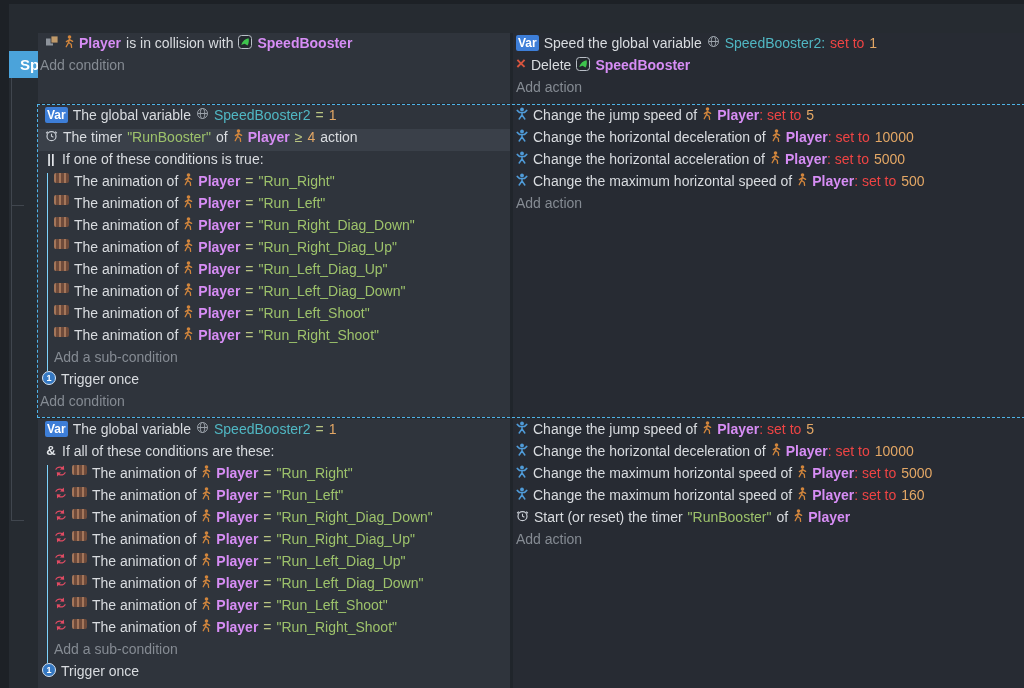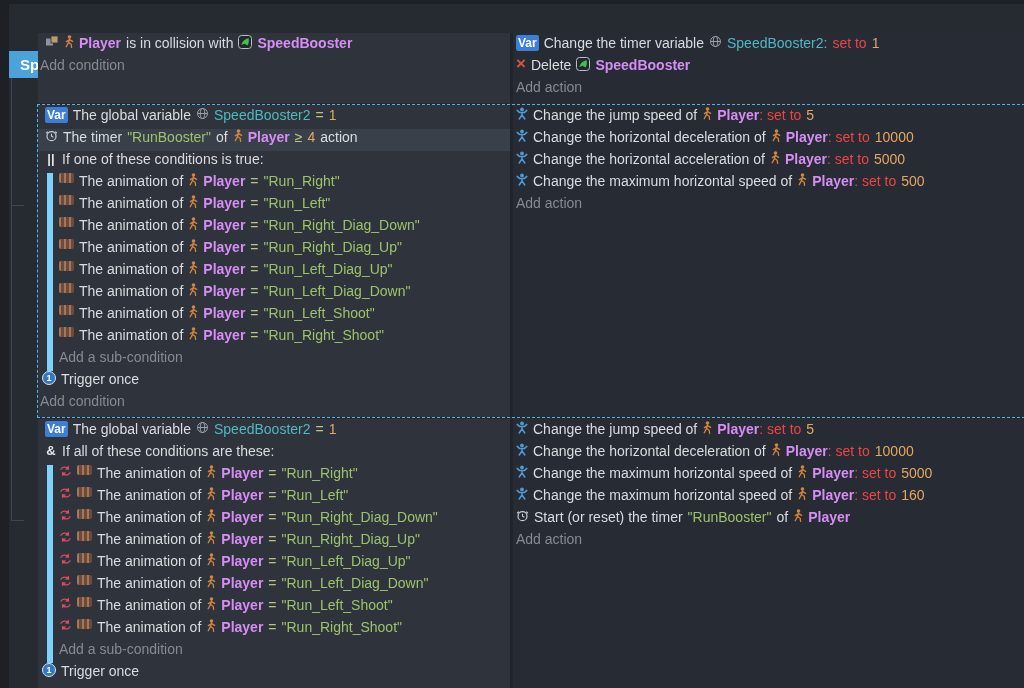--- a/index.html
+++ b/index.html
@@ -20,21 +20,21 @@
   .event{display:flex;gap:3px;background:#20252b;}
   .event.selected{outline:1px dashed #4fb3e8;}
   .cond{width:472px;background:#2f343c;padding:2px 0;box-sizing:border-box;}
   .act{flex:1;background:#272b33;padding:2px 0;}
   .row{height:22px;display:flex;align-items:flex-start;gap:5px;padding-left:7px;white-space:nowrap;overflow:hidden;}
   .act .row{padding-left:3px;}
   .row.hl{background:#3a4049;}
   .addrow{color:#858b93;}
   .cond .addrow{padding-left:2px;}
   .trigrow{padding-left:4px;}
-  .subwrap{margin-left:9px;border-left:6px solid #7dd3fc;}
+  .subwrap{margin-left:9px;border-left:1px solid #7dd3fc;}
   .subwrap .row{padding-left:6px;}
   .obj{color:#d78df5;font-weight:700;}
   .str{color:#9dc26b;}
   .num{color:#e3a765;}
   .varn{color:#50b7c3;}
   .setto{color:#ef4444;}
   .op{color:#b9c482;}
   .pair{display:inline-flex;align-items:center;gap:0;}
   .varbadge{
     display:inline-flex;align-items:center;justify-content:center;flex-shrink:0;
@@ -90,21 +90,21 @@
           </svg>
         <span class="obj">SpeedBooster</span>
       </div>
       <div class="row addrow">
         <span>Add condition</span>
       </div>
     </div>
     <div class="act">
       <div class="row">
         <span class="varbadge">Var</span>
-        <span>Change the timer variable</span>
+        <span>Speed the global variable</span>
         <svg width="13" height="13" viewBox="0 0 13 13">
             <g fill="none" stroke="#9aa1a9" stroke-width="1">
               <circle cx="6.5" cy="6.5" r="5"></circle>
               <ellipse cx="6.5" cy="6.5" rx="2.2" ry="5"></ellipse>
               <path d="M1.5 6.5 H11.5"></path>
             </g>
           </svg>
         <span class="varn">SpeedBooster2:</span>
         <span class="setto">set to</span>
         <span class="num">1</span>

